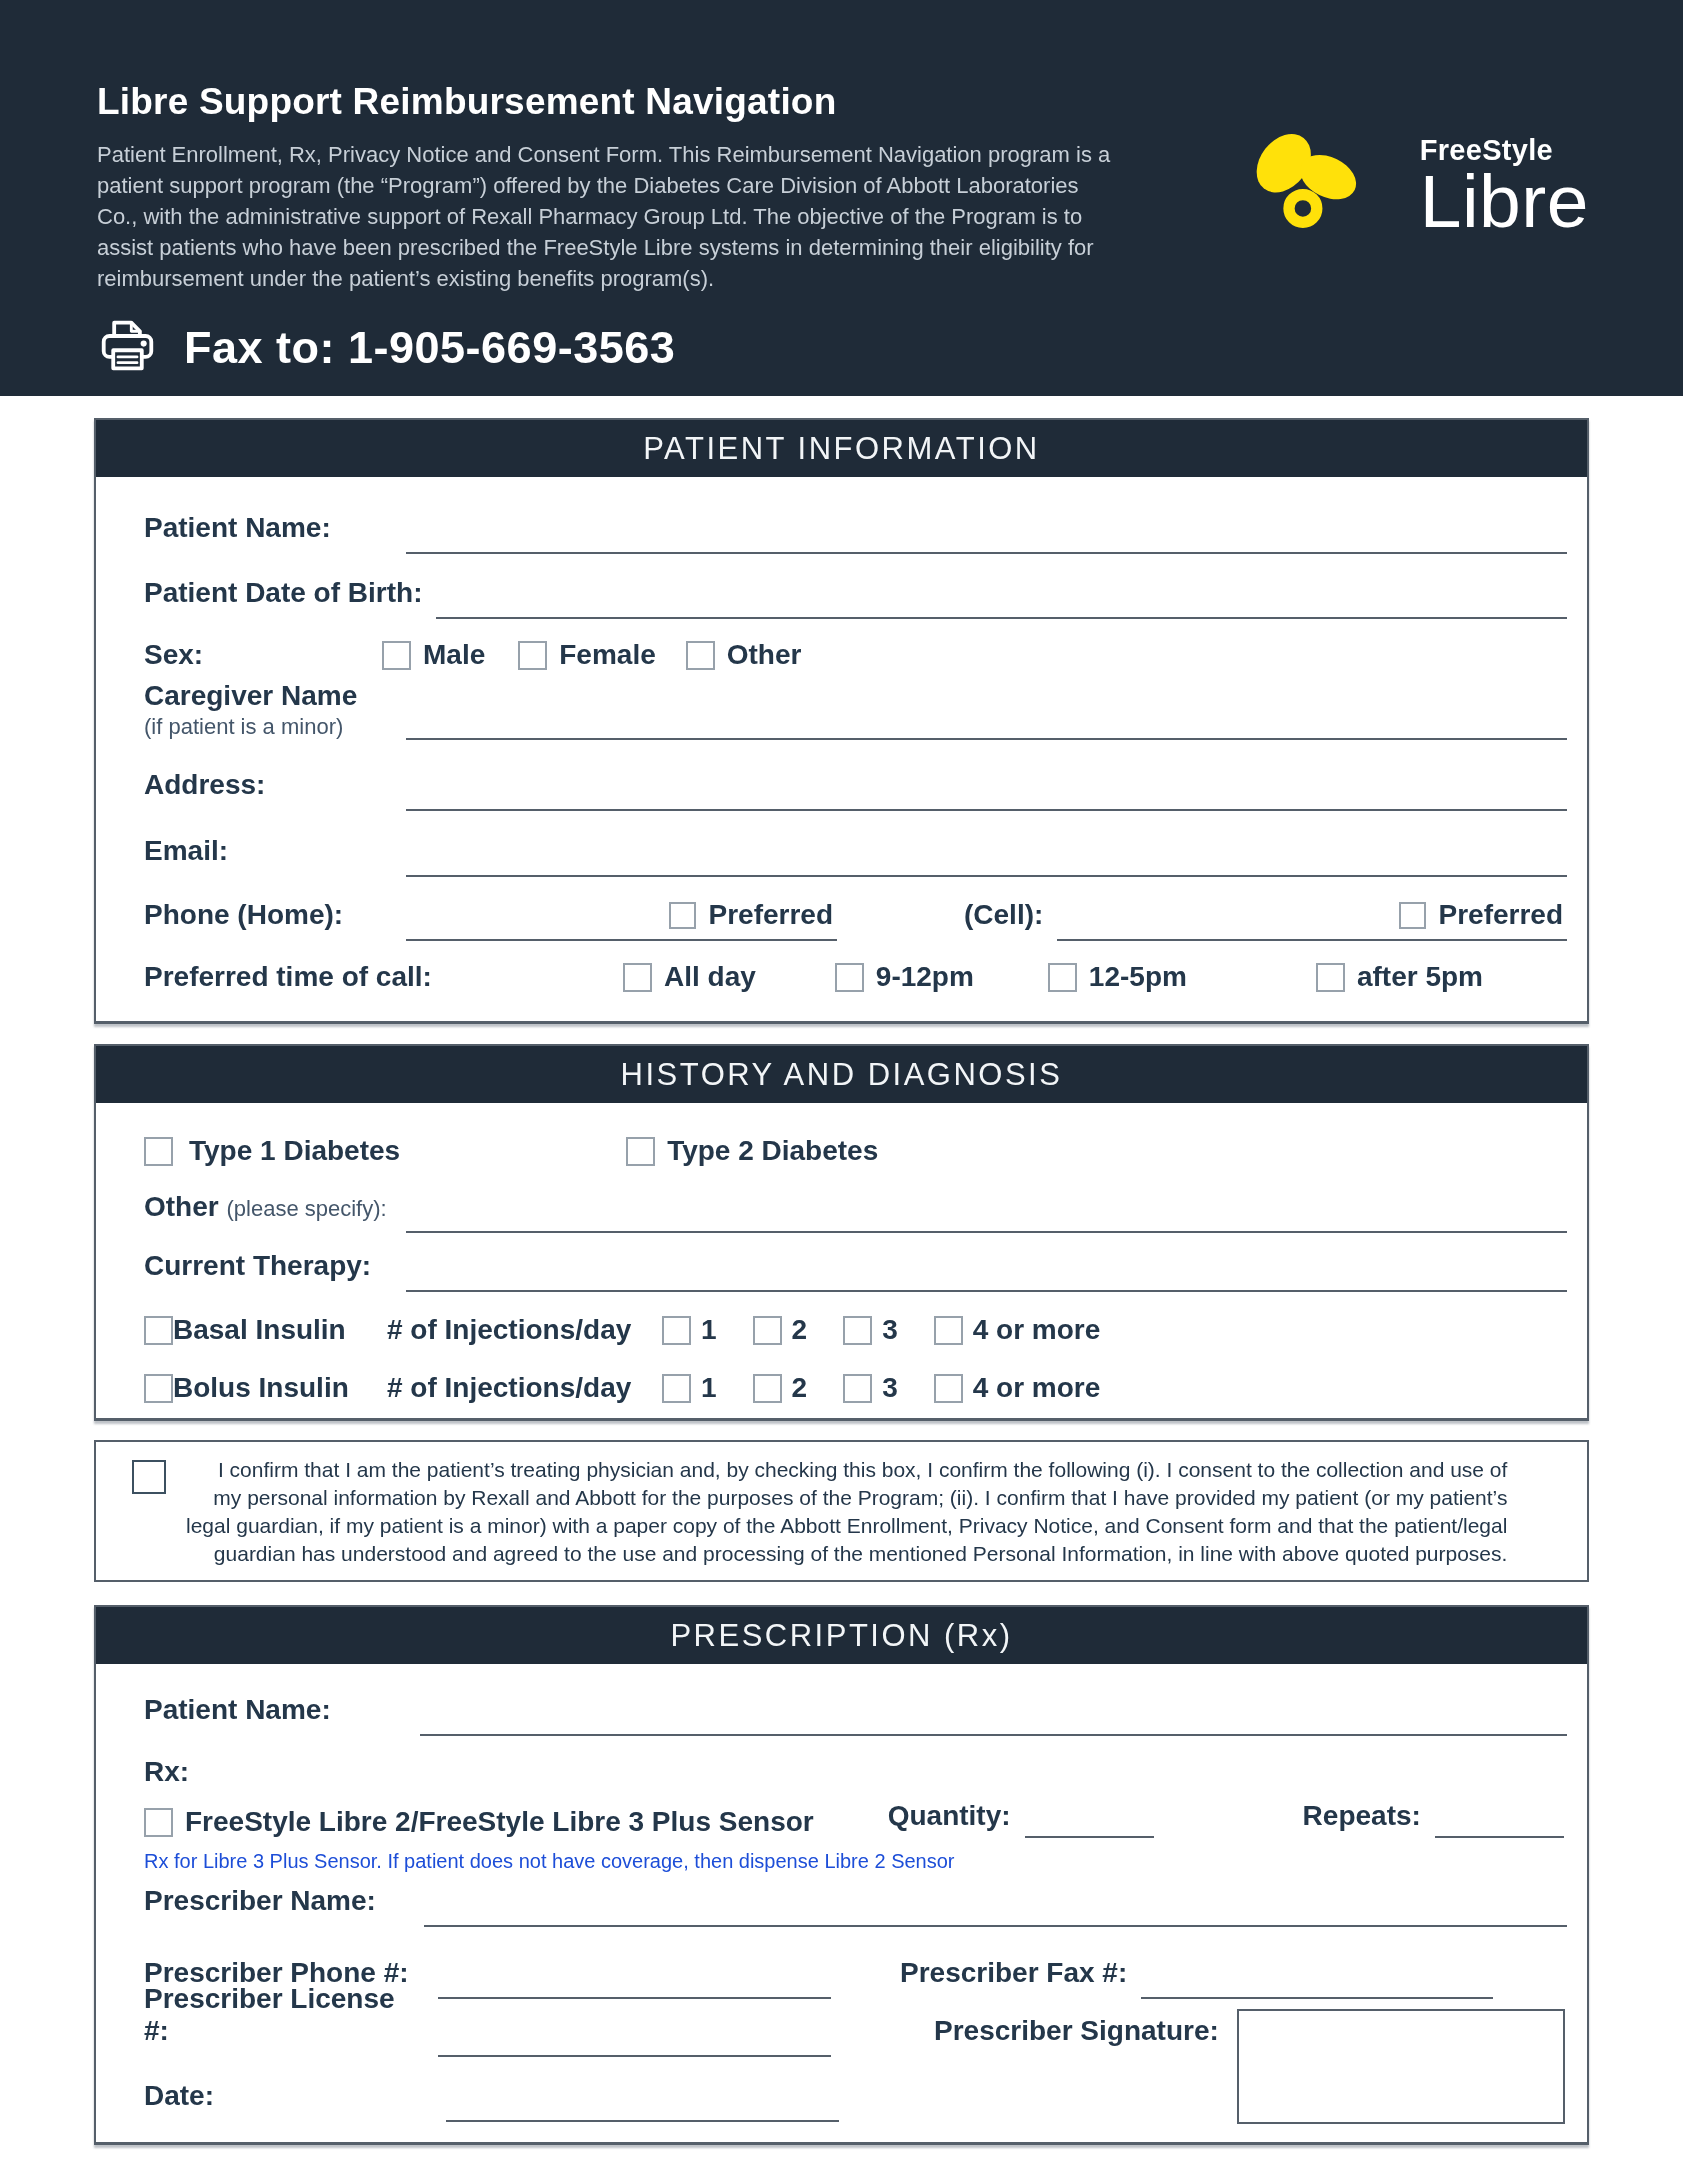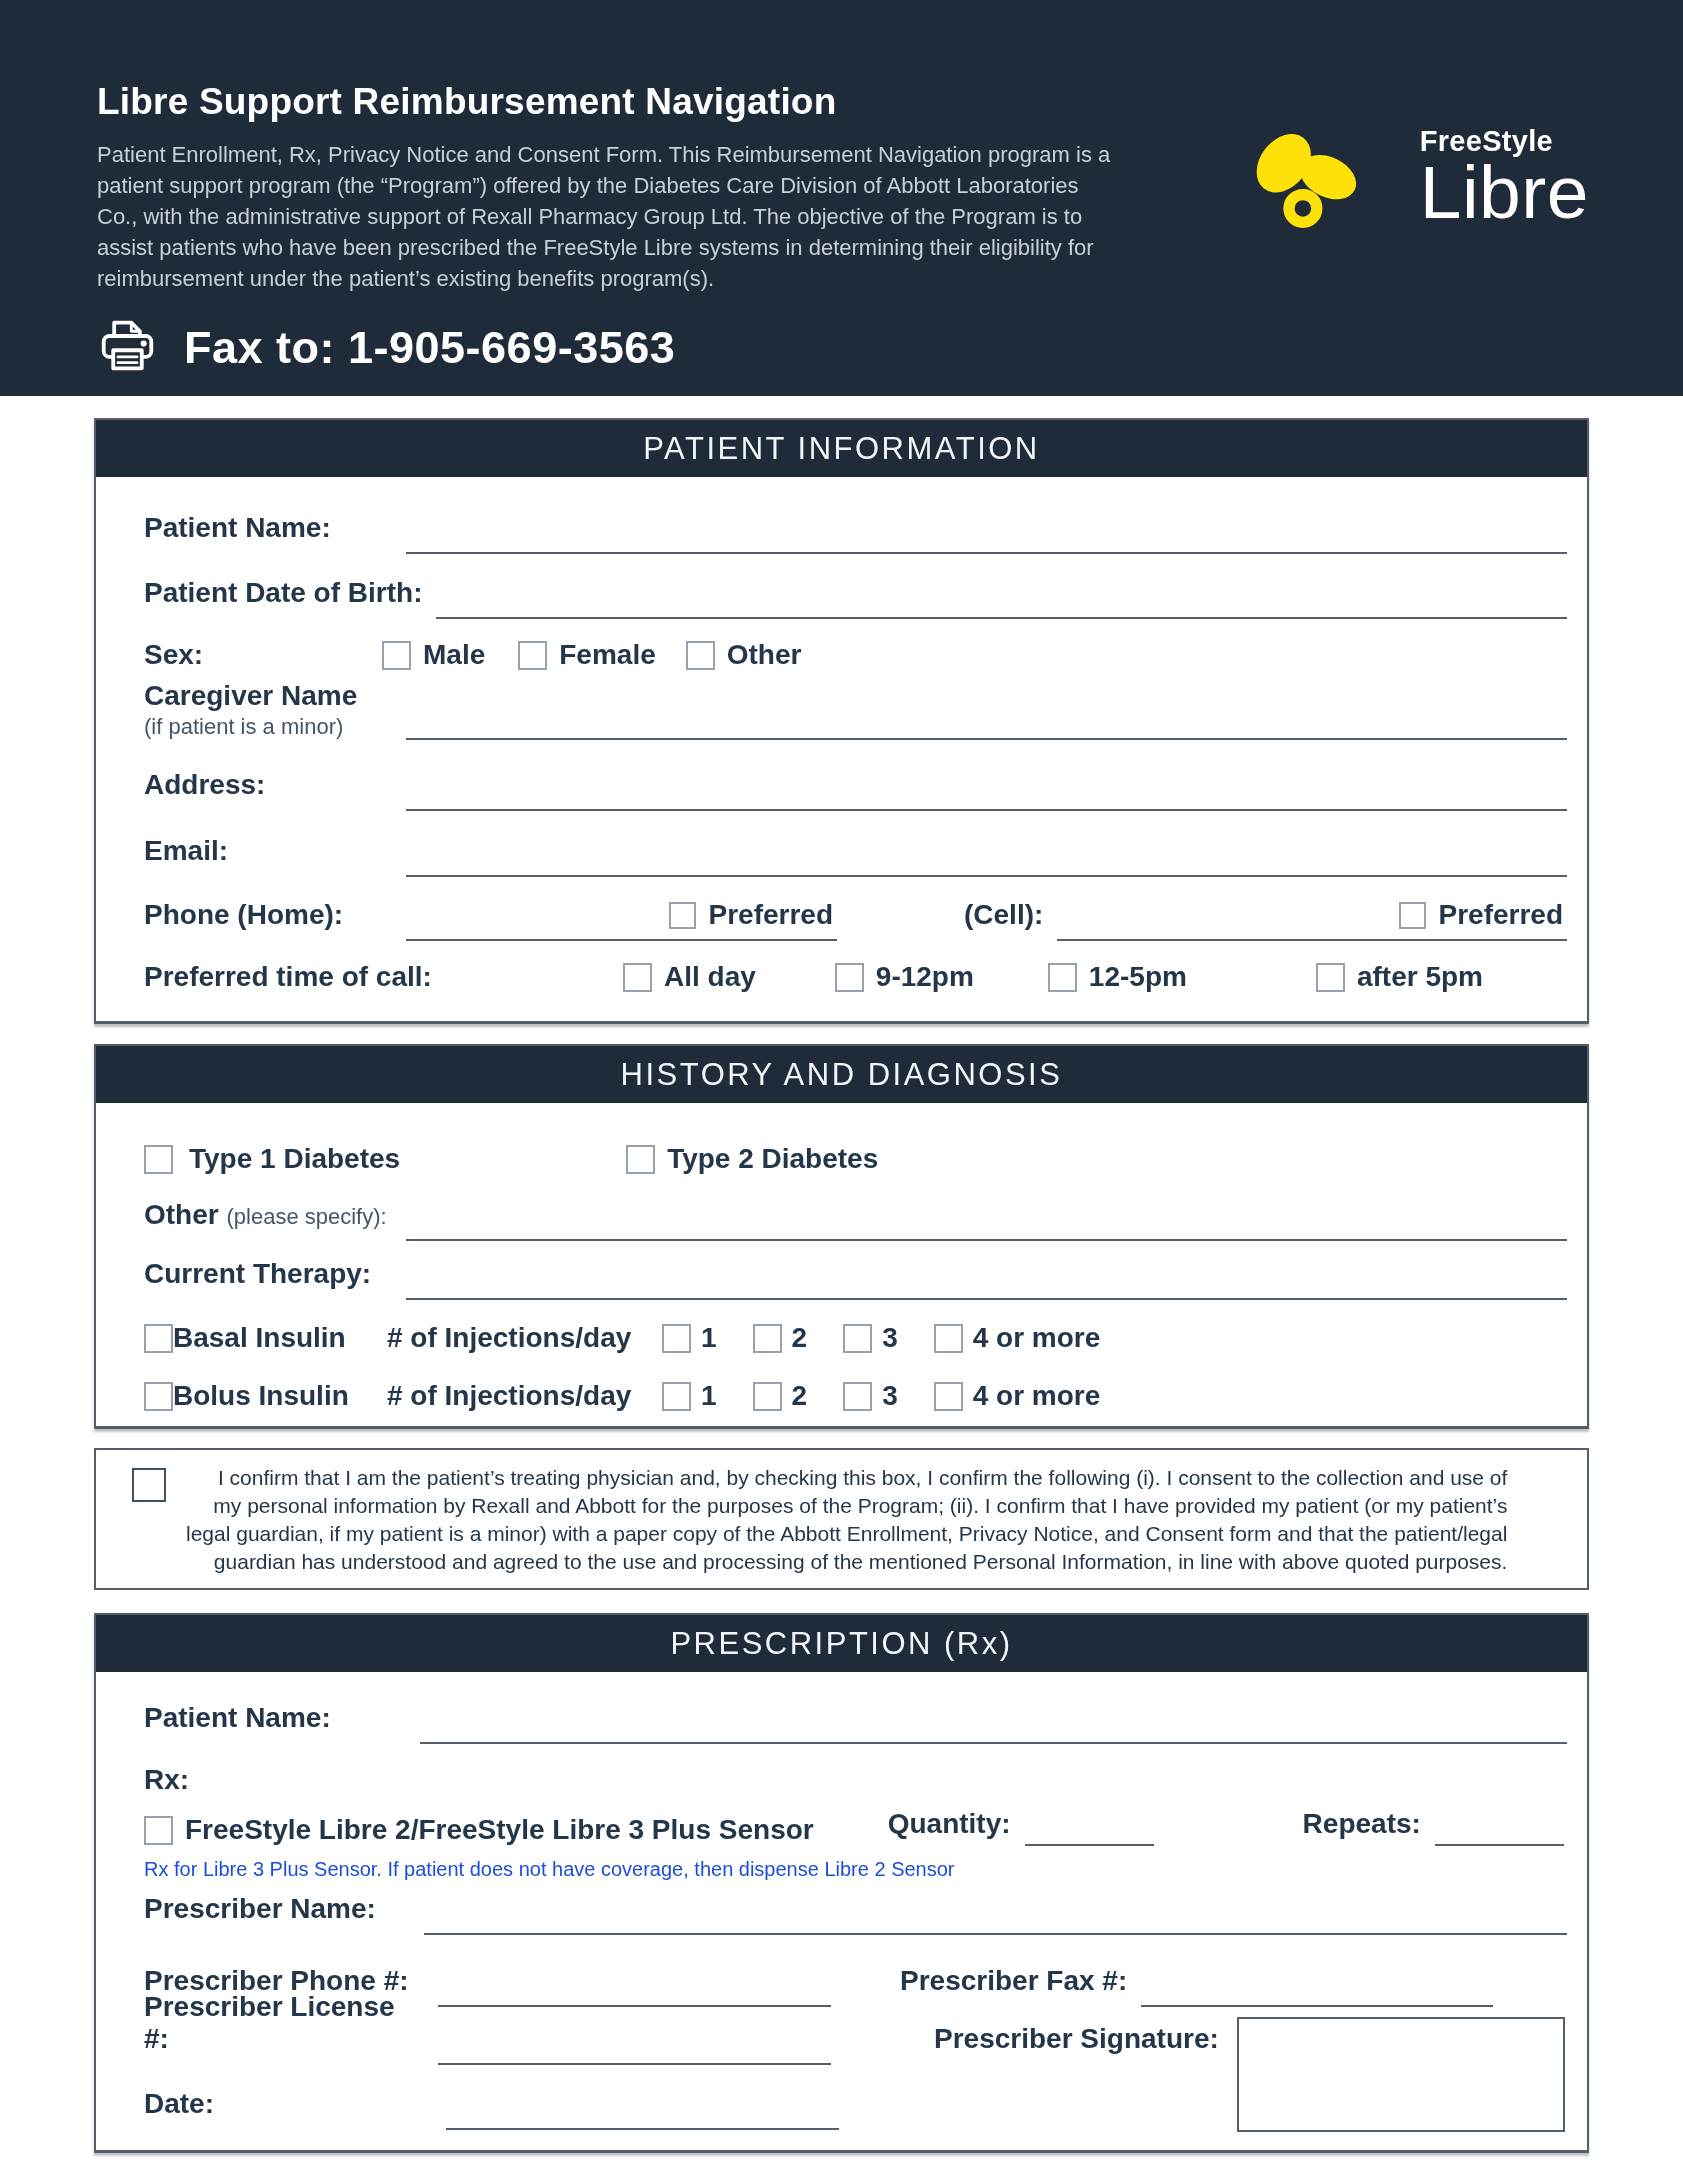--- a/index.html
+++ b/index.html
@@ -8,21 +8,21 @@
     font-family:"Liberation Sans","DejaVu Sans",sans-serif;
     color:#24374a;position:relative;overflow:hidden;
   }
   
   .top-header{height:396px;background:#1f2b38;padding:0 97px;box-sizing:border-box;position:relative;}
   .main-title{padding-top:81px;font-size:37px;font-weight:bold;color:#ffffff;letter-spacing:0.2px;}
   .desc{margin-top:16px;}
   .desc div{font-size:22px;line-height:31px;color:#c7cfd7;white-space:nowrap;}
   .fax-row{margin-top:22px;display:flex;align-items:center;gap:26px;}
   .fax-text{font-size:45px;font-weight:bold;color:#ffffff;letter-spacing:0.5px;}
-  .logo{position:absolute;top:125px;right:94px;display:flex;align-items:flex-start;gap:44px;}
+  .logo{position:absolute;top:125px;right:94px;display:flex;align-items:center;gap:44px;}
   .logo-text{margin-left:14px;color:#ffffff;}
   .logo-top{font-size:29px;font-weight:bold;letter-spacing:0.3px;}
   .logo-bottom{font-size:75px;font-weight:normal;line-height:65px;letter-spacing:0.5px;margin-top:2px;}
   
   .section{margin:0 94px;border:2px solid #555f6a;border-bottom-width:3px;
            box-shadow:0 3px 2px rgba(110,120,130,.45);background:#fff;}
   .sec-head{height:57px;background:#1f2b38;display:flex;align-items:center;justify-content:center;
             color:#f2f5f7;font-size:31px;letter-spacing:2.5px;}
   .sec-body{padding:0 20px 24px 48px;}
   .frow{display:flex;align-items:flex-end;}
@@ -49,21 +49,21 @@
   .r-addr{margin-top:13px;height:50px;}
   .r-email{margin-top:16px;height:50px;}
   .r-phone{margin-top:14px;height:50px;}
   .phone-ul{width:431px;}
   .cell-label{margin-left:127px;}
   .r-time{margin-top:16px;height:40px;}
   .time-label{width:479px;flex:none;}
   .time-opts{display:flex;align-items:center;}
   .gap80{margin-left:79px;} .gap75{margin-left:74px;} .gap130{margin-left:129px;}
   
-  .r-diab{margin-top:36px;height:40px;}
+  .r-diab{margin-top:28px;height:40px;}
   .diab2{margin-left:226px;}
   .r-other{margin-top:12px;height:50px;}
   .r-ther{margin-top:9px;height:50px;}
   .r-ins{margin-top:18px;height:40px;}
   .ins-name{width:243px;flex:none;display:flex;align-items:center;gap:0;font-size:28px;font-weight:bold;}
   .inj{width:275px;flex:none;font-size:28px;font-weight:bold;}
   .ins-opts{display:flex;align-items:center;gap:36px;}
   .ins-opts .cbitem{gap:10px;}
   
   .consent{margin:19px 94px 0;border:2px solid #555f6a;background:#fff;

